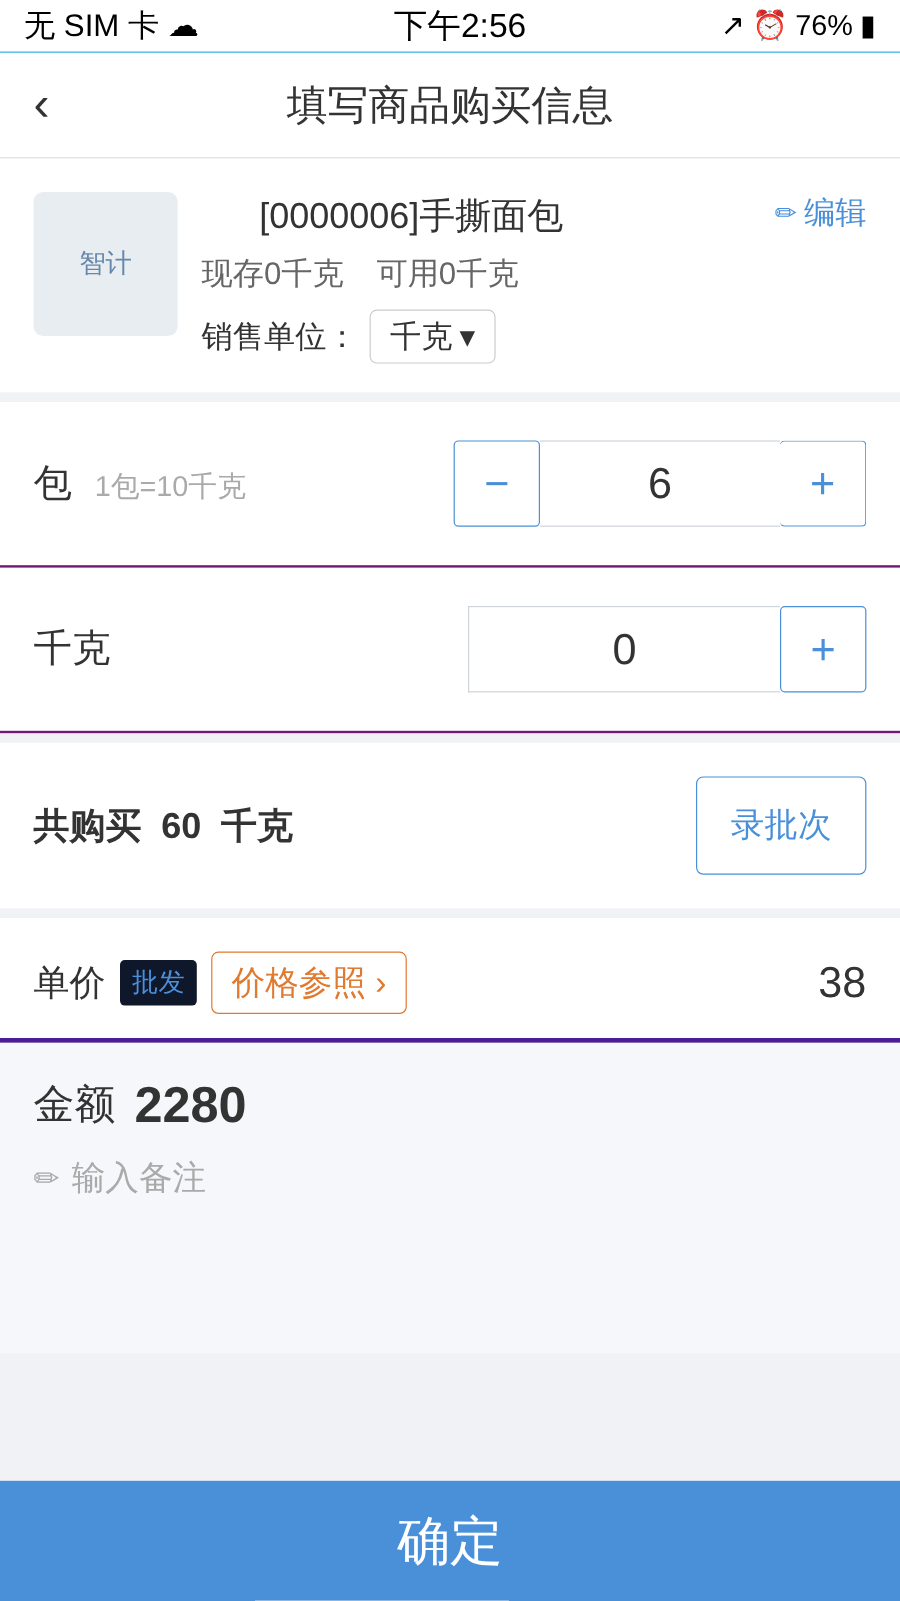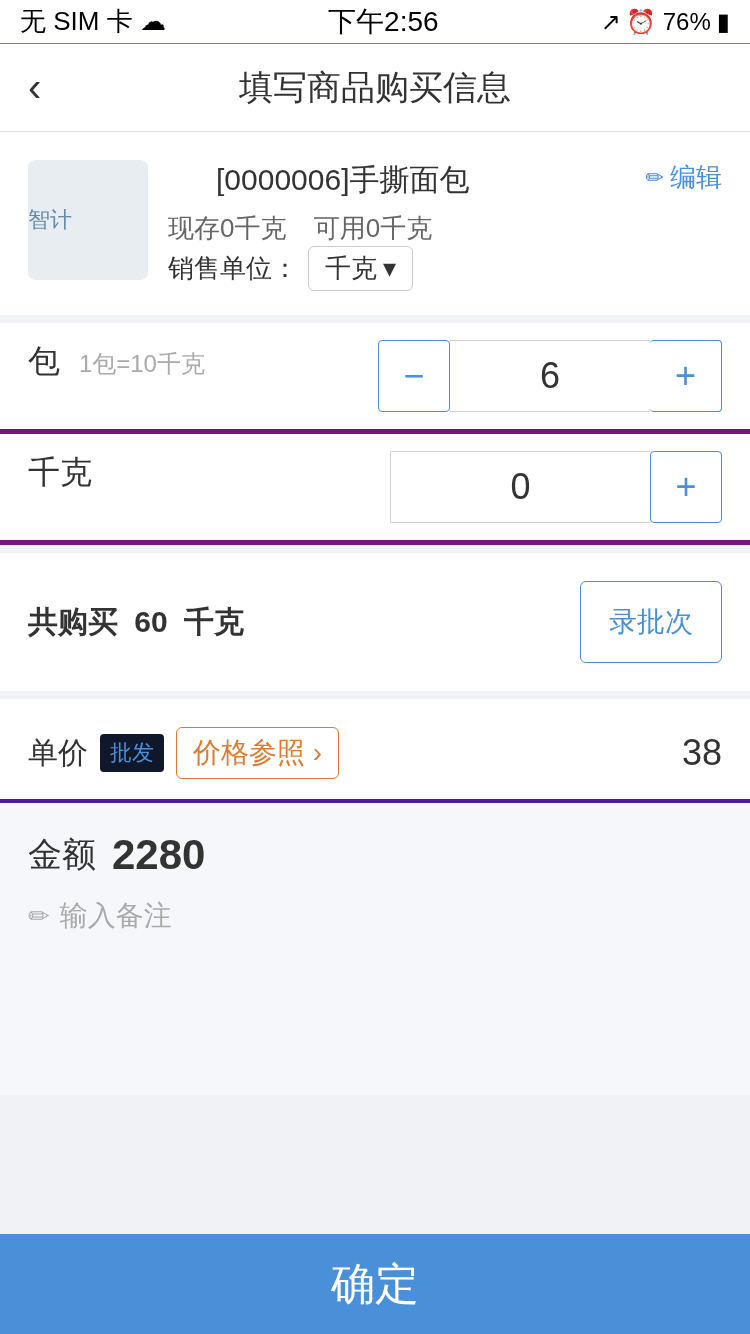--- a/index.html
+++ b/index.html
@@ -63,37 +63,37 @@
       gap: 20px;
       border-bottom: 8px solid #f0f2f5;
     }
     .product-image {
       width: 120px;
       height: 120px;
       background: #e8edf2;
       border-radius: 8px;
       display: flex;
       align-items: center;
-      justify-content: flex-start;
+      justify-content: center;
       flex-shrink: 0;
       font-size: 36px;
       color: #8899aa;
     }
     .product-info { flex: 1; }
     .product-name {
       font-size: 30px;
       color: #333;
       font-weight: 500;
       margin-bottom: 10px;
       margin-left: 48px;
     }
     .product-stock {
       font-size: 26px;
       color: #666;
-      margin-bottom: 0;
+      margin-bottom: 12px;
     }
     .product-unit-row {
       display: flex;
       align-items: center;
       gap: 10px;
       font-size: 26px;
       color: #333;
     }
     .unit-select {
       border: 1px solid #ccc;
@@ -119,23 +119,23 @@
       align-items: flex-end;
     }
 
     
     .quantity-section {
       background: #fff;
       border-bottom: 8px solid #f0f2f5;
     }
     .quantity-row {
       display: flex;
-      align-items: flex-start;
-      padding: 17px 28px;
-      border-bottom: 5px solid #701a75;
+      align-items: center;
+      padding: 32px 28px;
+      border-bottom: 2px solid #701a75;
     }
     .quantity-label {
       flex: 1;
       font-size: 32px;
       color: #333;
     }
     .quantity-sublabel {
       font-size: 24px;
       color: #aaa;
       margin-left: 10px;

